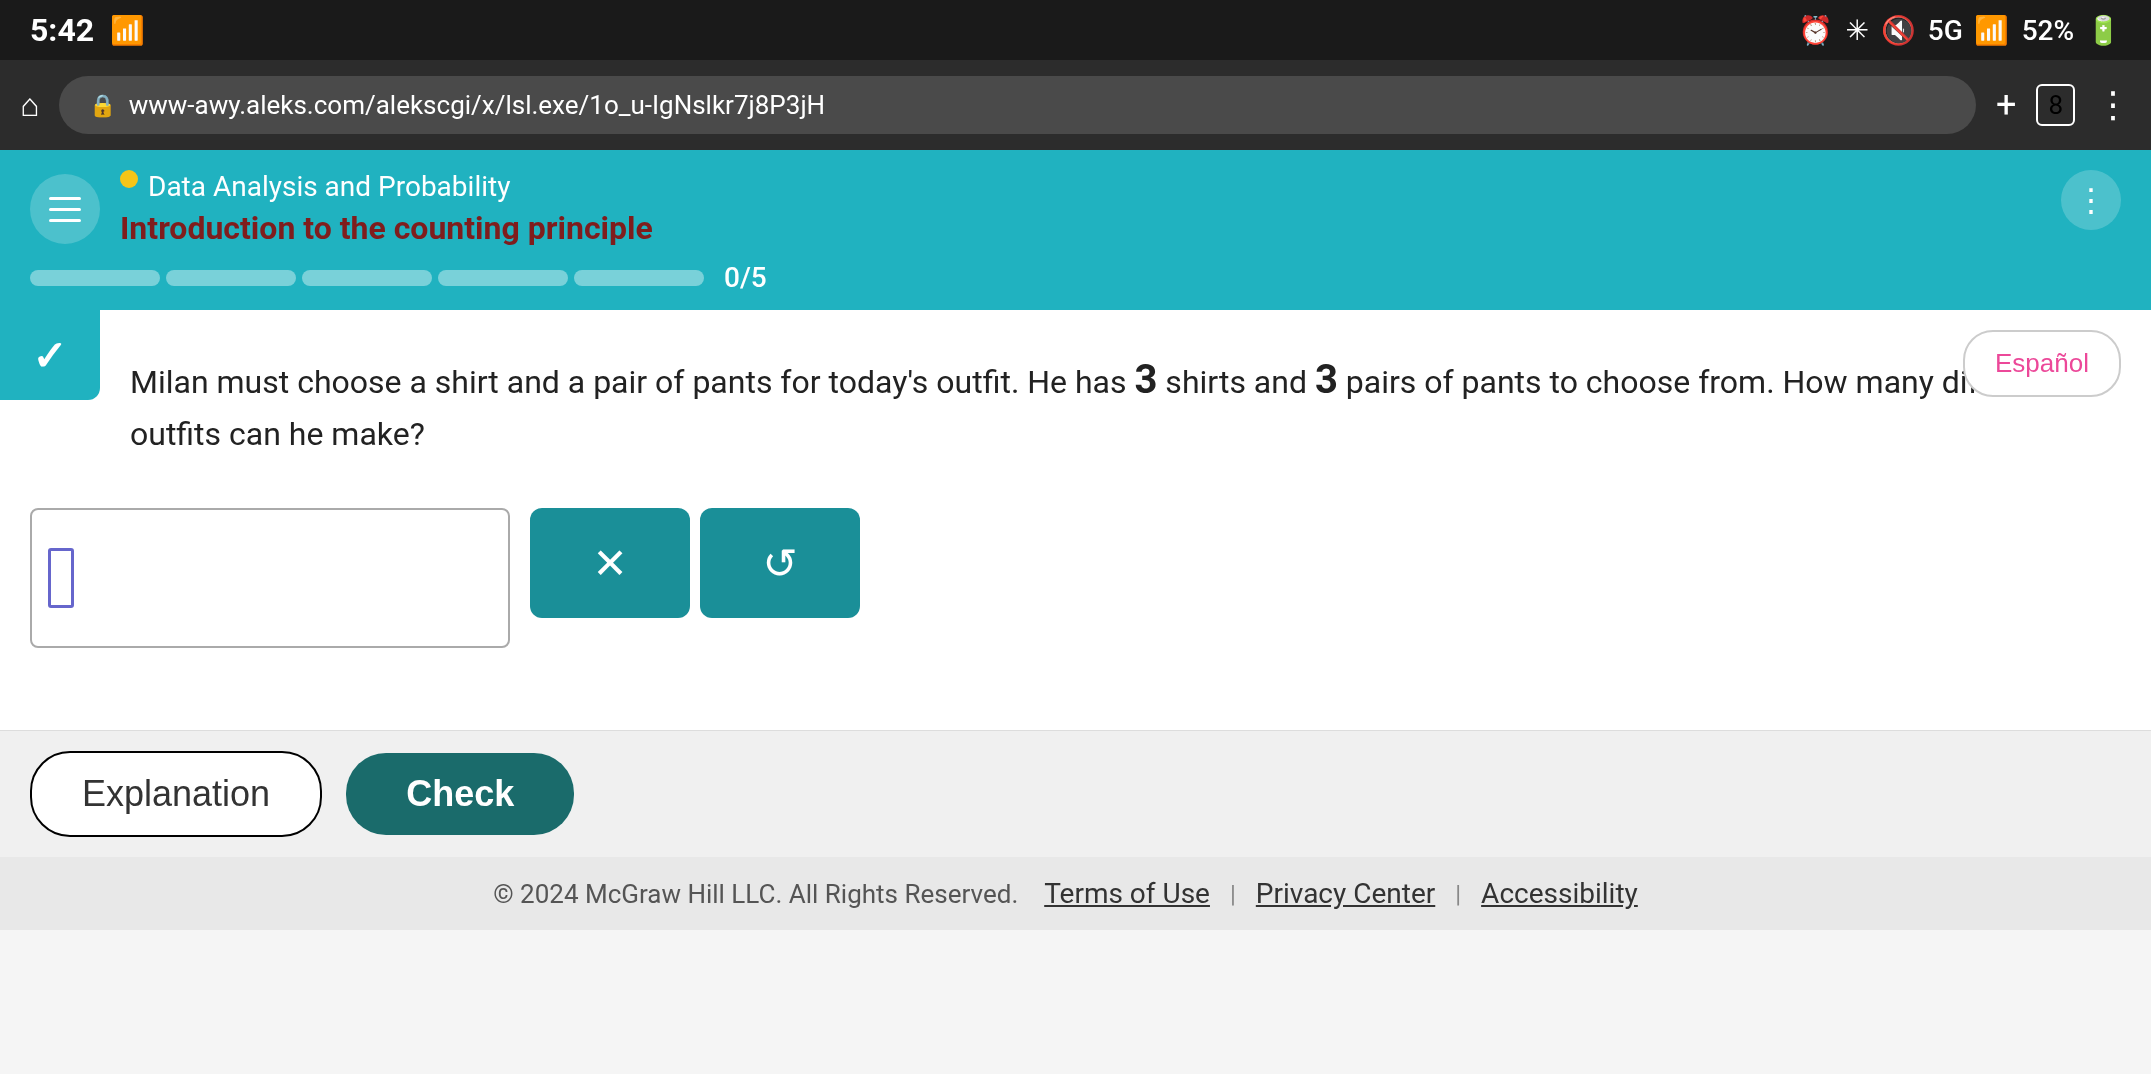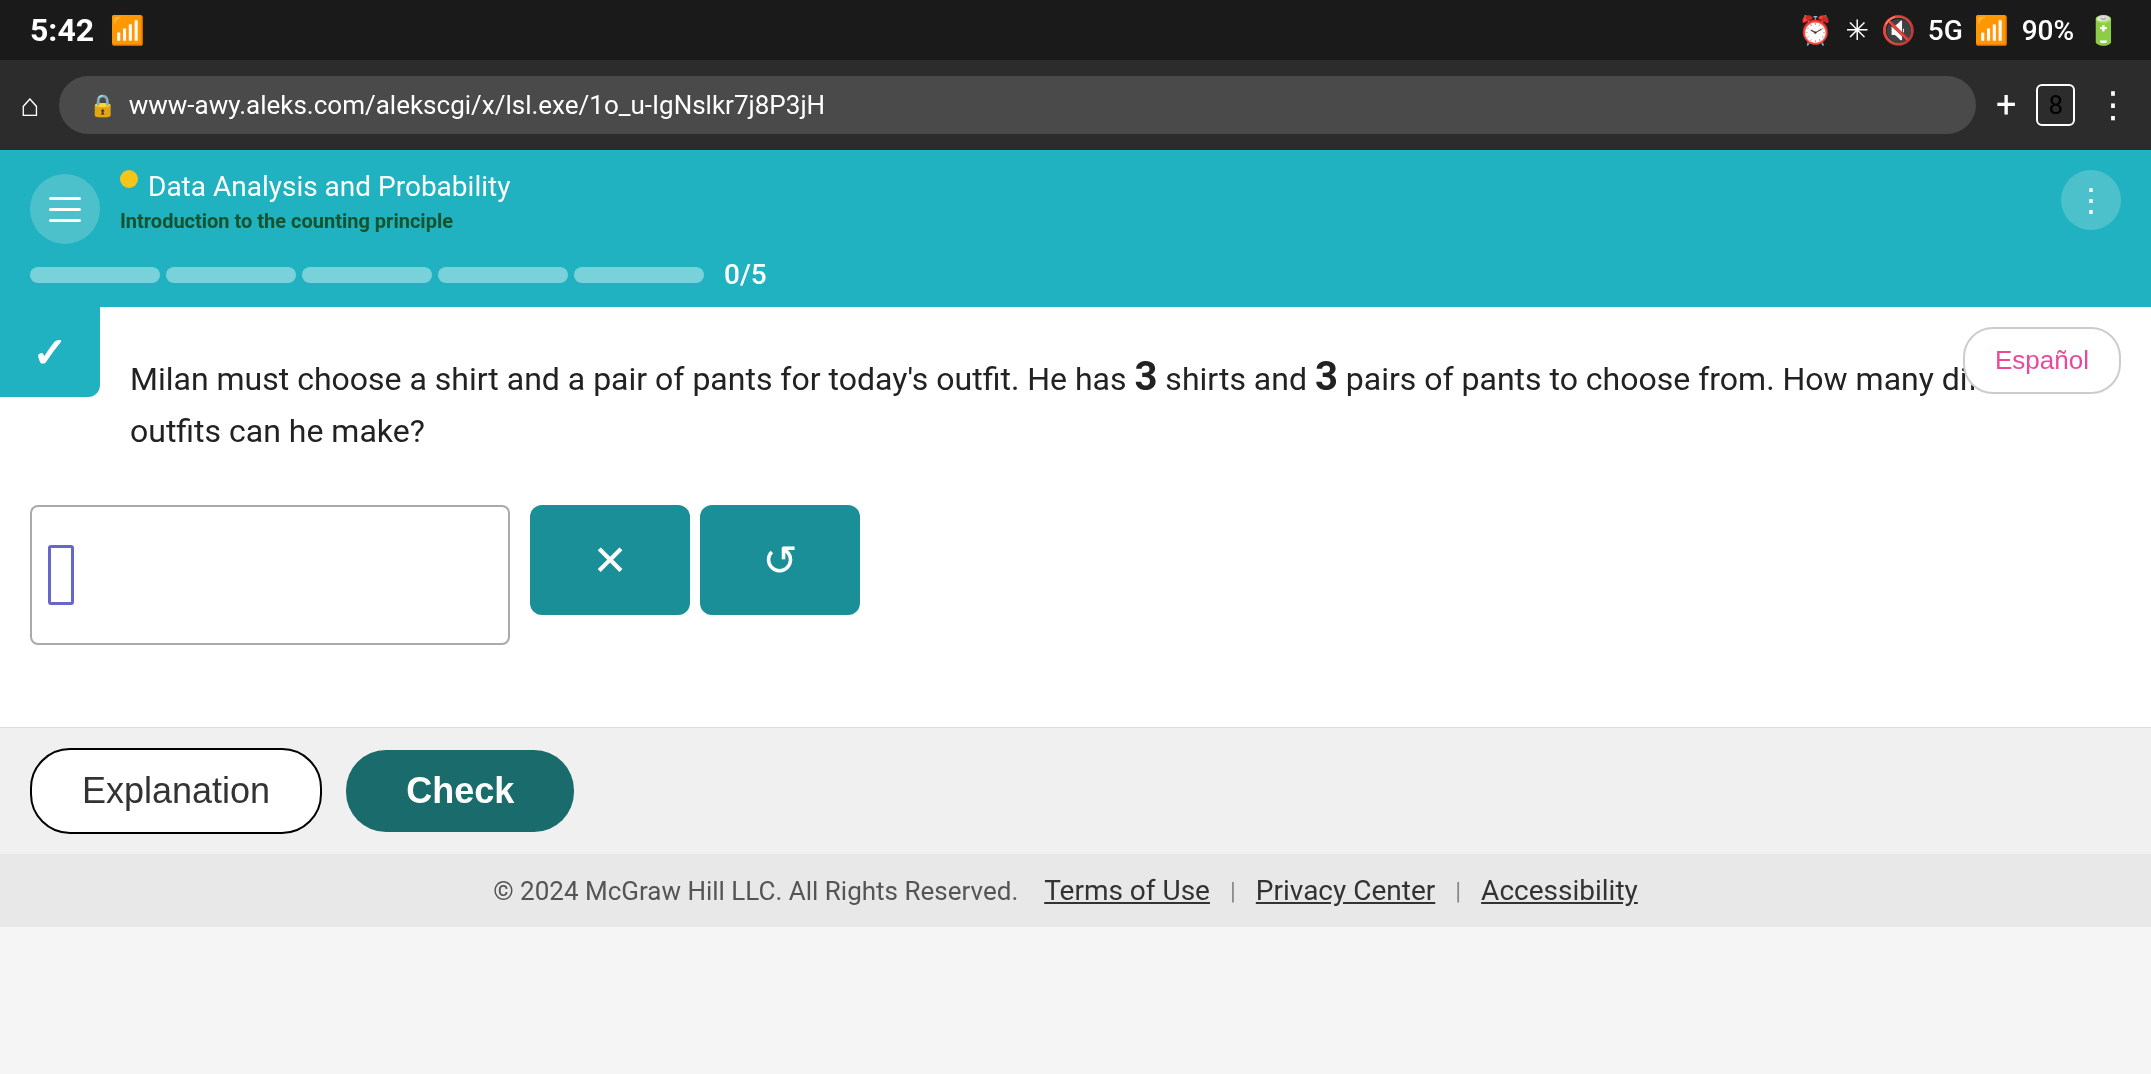--- a/index.html
+++ b/index.html
@@ -102,23 +102,23 @@
       color: white;
     }
     .yellow-dot {
       width: 18px;
       height: 18px;
       background: #f5c518;
       border-radius: 50%;
       flex-shrink: 0;
     }
     .lesson-title {
-      font-size: 20px;
+      font-size: 32px;
       font-weight: 700;
-      color: #14532d;
+      color: #7f1d1d;
     }
     .more-btn {
       background: rgba(255,255,255,0.2);
       border: none;
       border-radius: 50%;
       width: 60px;
       height: 60px;
       cursor: pointer;
       color: white;
       font-size: 32px;
@@ -315,21 +315,21 @@
   <div class="status-left">
     <span class="status-time">5:42</span>
     <span class="wifi-icon">📶</span>
   </div>
   <div class="status-right">
     <span>⏰</span>
     <span>✳</span>
     <span>🔇</span>
     <span>5G</span>
     <span>📶</span>
-    <span>90%</span>
+    <span>52%</span>
     <span>🔋</span>
   </div>
 </div>
 
 <div class="browser-bar">
   <button class="home-btn">⌂</button>
   <div class="url-bar">
     <span class="url-icon">🔒</span>
     <span>www-awy.aleks.com/alekscgi/x/lsl.exe/1o_u-IgNslkr7j8P3jH</span>
   </div>

